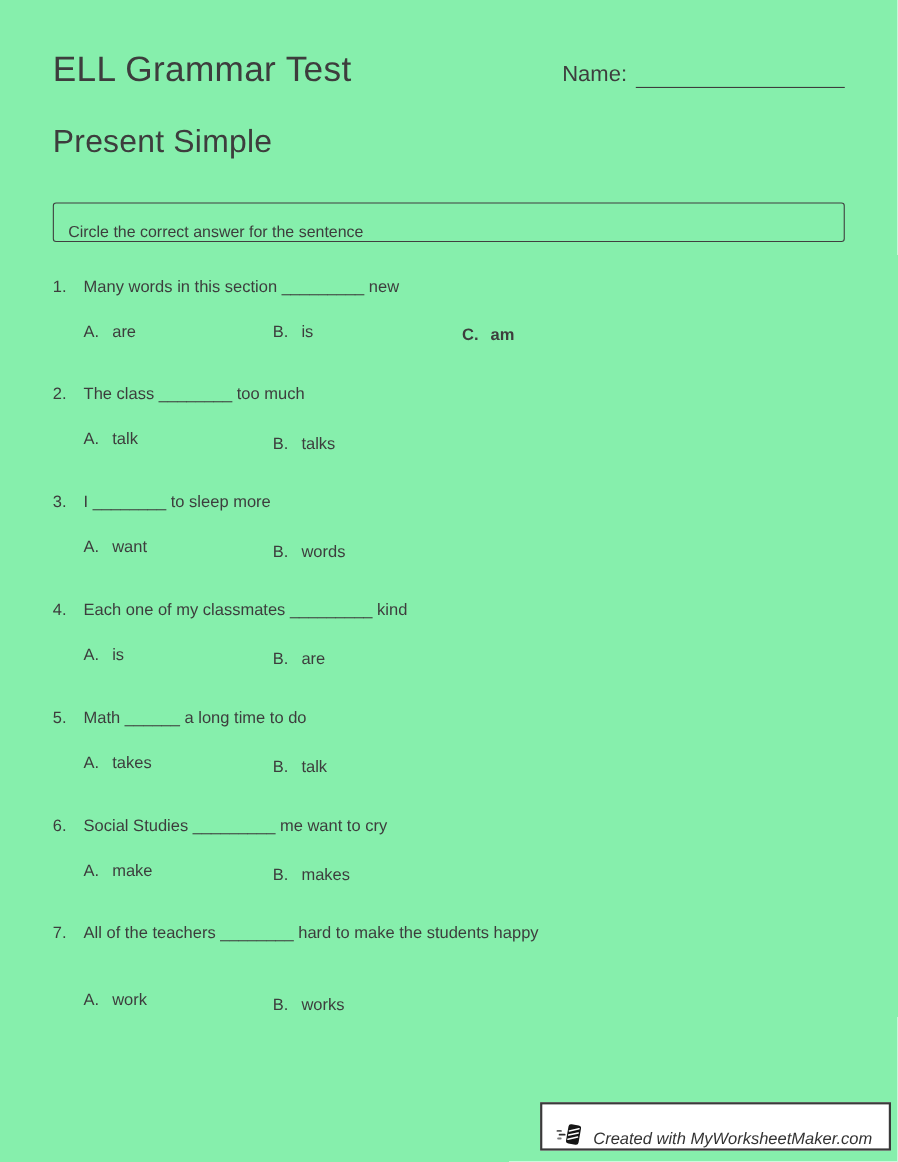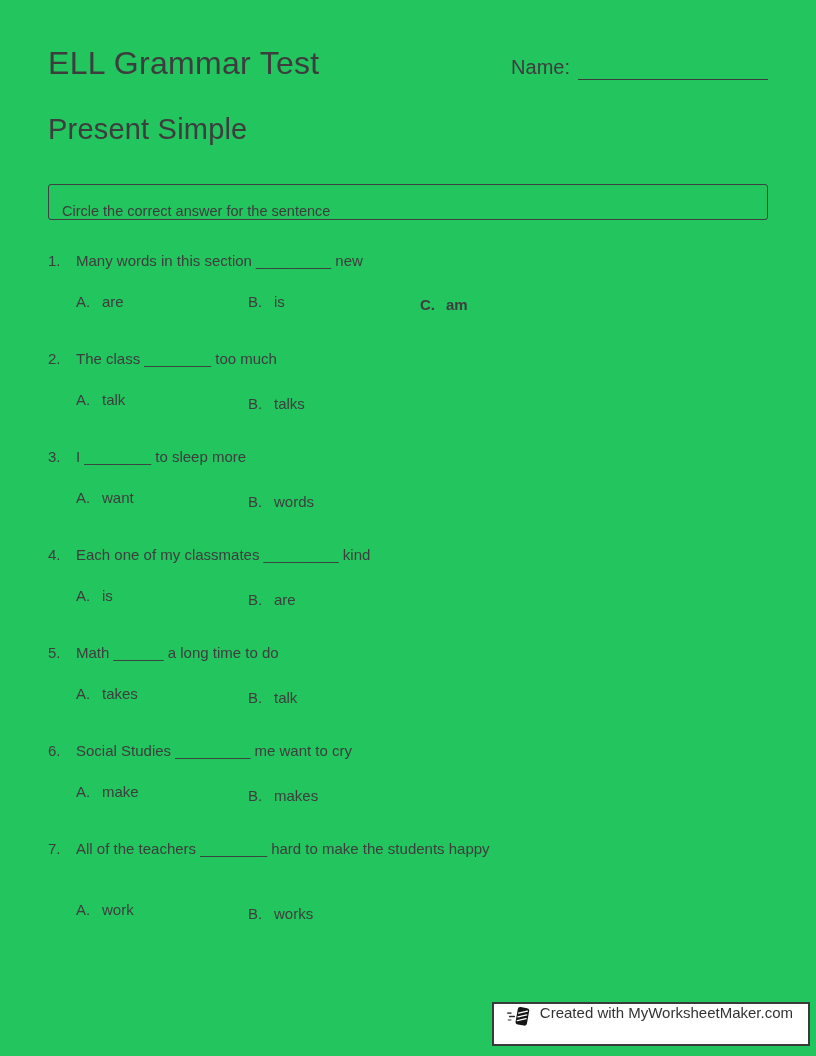--- a/index.html
+++ b/index.html
@@ -5,21 +5,21 @@
   :root{
     --text:#3d3d3d;
     --border:#3f3f3f;
   }
   *{box-sizing:border-box;}
   html,body{margin:0;padding:0;background:#ffffff;}
   .page{
     position:relative;
     width:816px;height:1056px;
     margin:0 auto;
-    background:#22c55e;
+    background:#86efac;
     font-family:"Liberation Sans", sans-serif;
     color:var(--text);
     padding:0 48px;
     overflow:hidden;
   }
   
   .header{display:flex;justify-content:space-between;align-items:baseline;padding-top:44px;}
   .doc-title{font-size:32px;line-height:38px;font-weight:400;margin:0;letter-spacing:0.3px;}
   .name-area{font-size:20px;line-height:24px;white-space:nowrap;}
   .name-line{display:inline-block;width:190px;height:0;border-bottom:1.5px solid var(--text);transform:translateY(6px);margin-left:8px;}
@@ -38,22 +38,22 @@
   .q-number{width:28px;flex:0 0 28px;}
   .q-text{flex:1;}
   .options{margin-left:28px;margin-top:22px;font-size:15px;line-height:19px;white-space:nowrap;}
   .option{display:inline-block;width:172px;}
   .option:last-child{width:auto;}
   .option .letter{display:inline-block;width:26px;}
   
   .footer-box{
     position:absolute;right:6px;bottom:10px;height:44px;
     border:2px solid #3a3a3a;background:#fff;
-    display:flex;align-items:flex-start;gap:9px;
-    padding:0 15px 0 12px;font-size:15px;color:#333333;
+    display:flex;align-items:flex-end;gap:9px;
+    padding:0 15px 0 12px;font-size:15px;color:#333333;font-style:italic;
   }
   .logo-icon{flex:0 0 auto;display:inline-flex;}
 </style>
 </head>
 <body>
 
 <div class="page">
 
   <div class="header">
     <h1 class="doc-title">ELL Grammar Test</h1>

